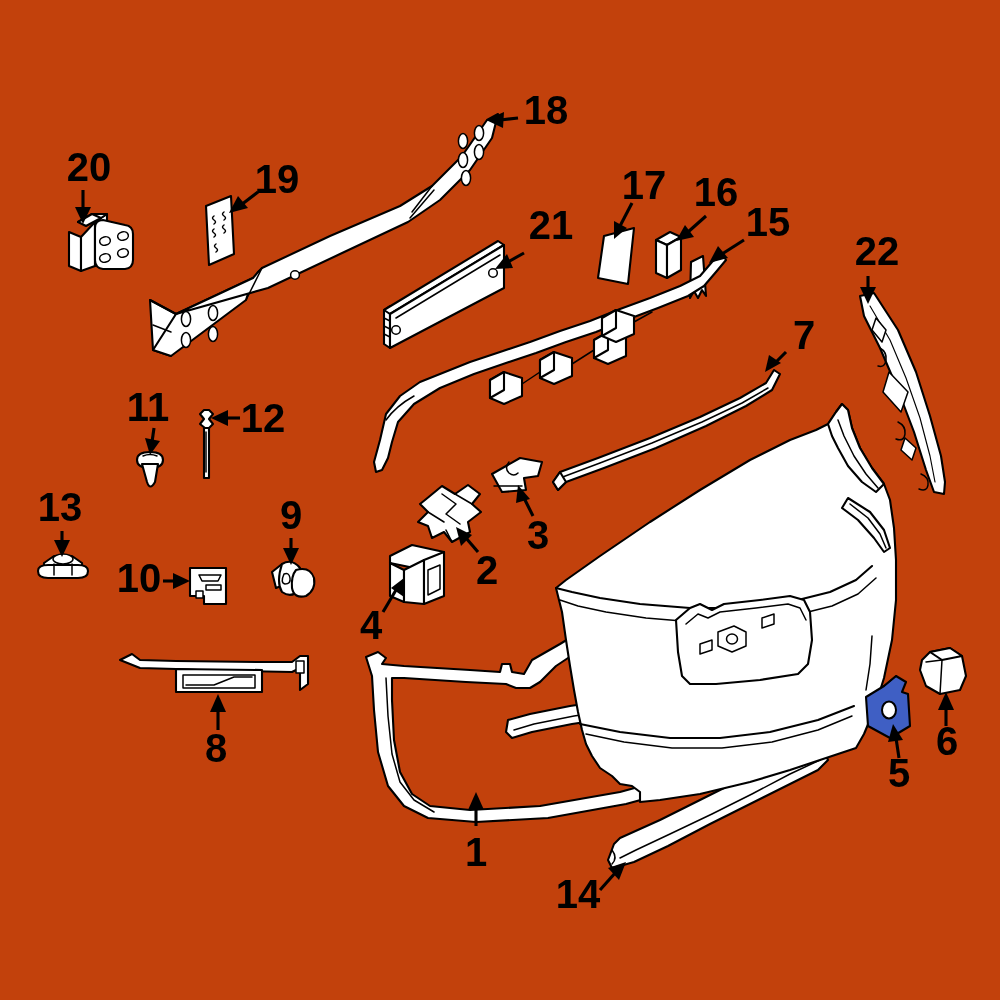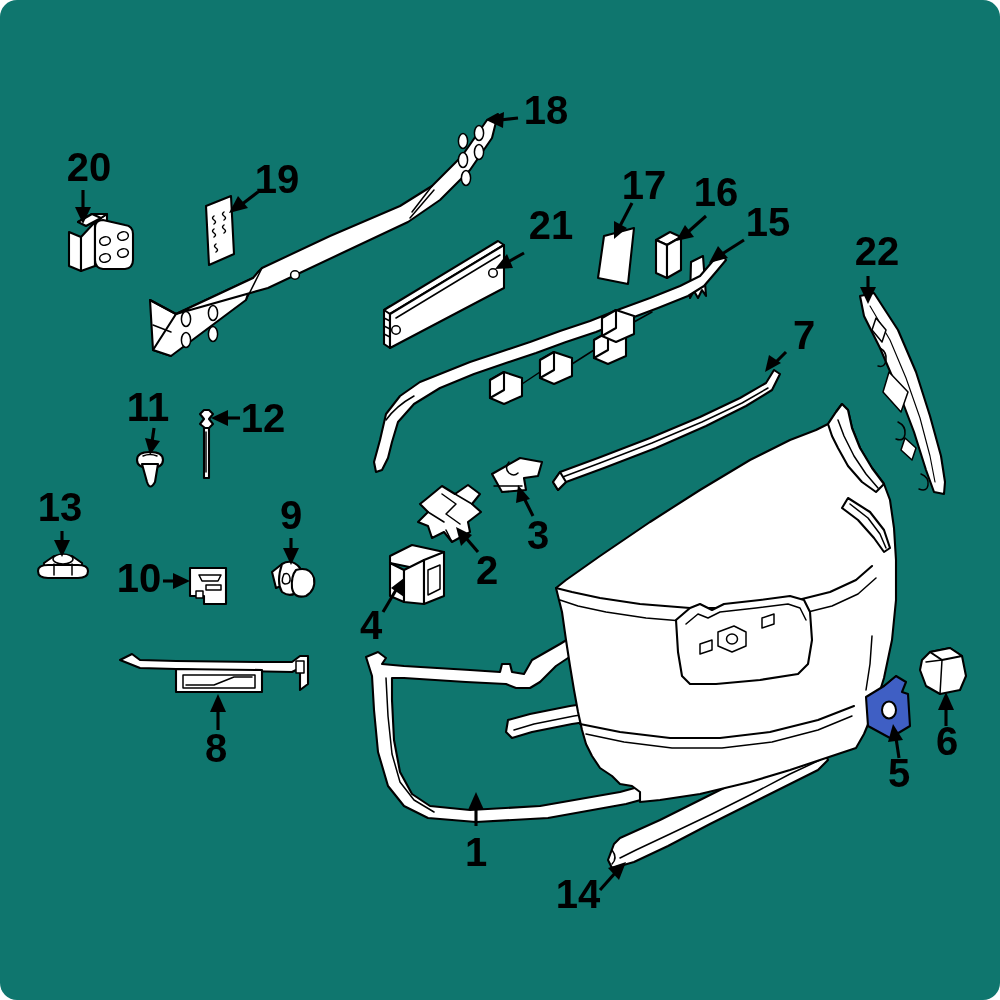--- a/index.html
+++ b/index.html
@@ -83,21 +83,21 @@
     stroke-linecap: butt;
   }
   .lead-head {
     fill: #000000;
     stroke: none;
   }
 </style>
 </head>
 <body>
 
-<div id="diagram-root" style="background: #0f766e; border-radius: 17px;">
+<div id="diagram-root" style="background: #c2410c;">
   <svg id="diagram-svg" viewBox="0 0 1000 1000" xmlns="http://www.w3.org/2000/svg">
 
     <g>
       <path class="sf" d="M150 300 L153 350 L171 356 L176 314 Z"></path>
       <path class="sf" d="M153 350 L171 356 L246 300 L253 278 L176 314 Z"></path>
       <path class="sf" d="M150 300 L176 314 L253 278 L258 272 L262 268
                           L330 236 L400 206 L432 186 L462 156 L487 120
                           L498 114 L492 138 L470 170 L440 200 L408 222
                           L340 254 L268 288 L176 314 Z"></path>
       <path class="ln-thin" d="M258 272 L262 268"></path>

